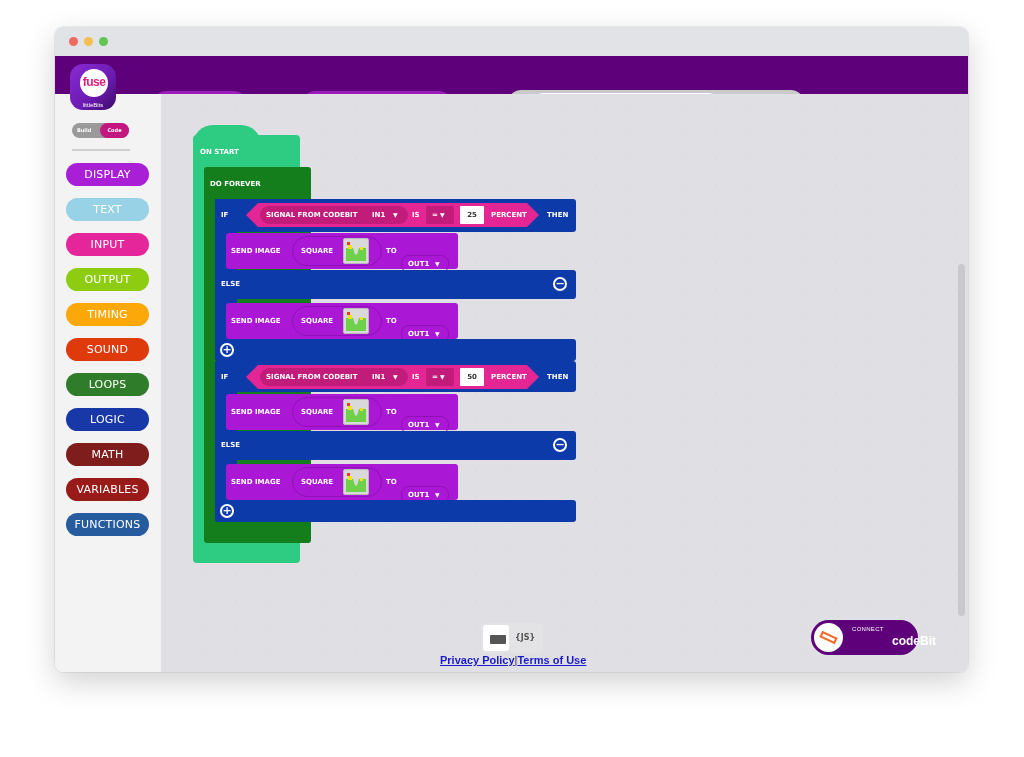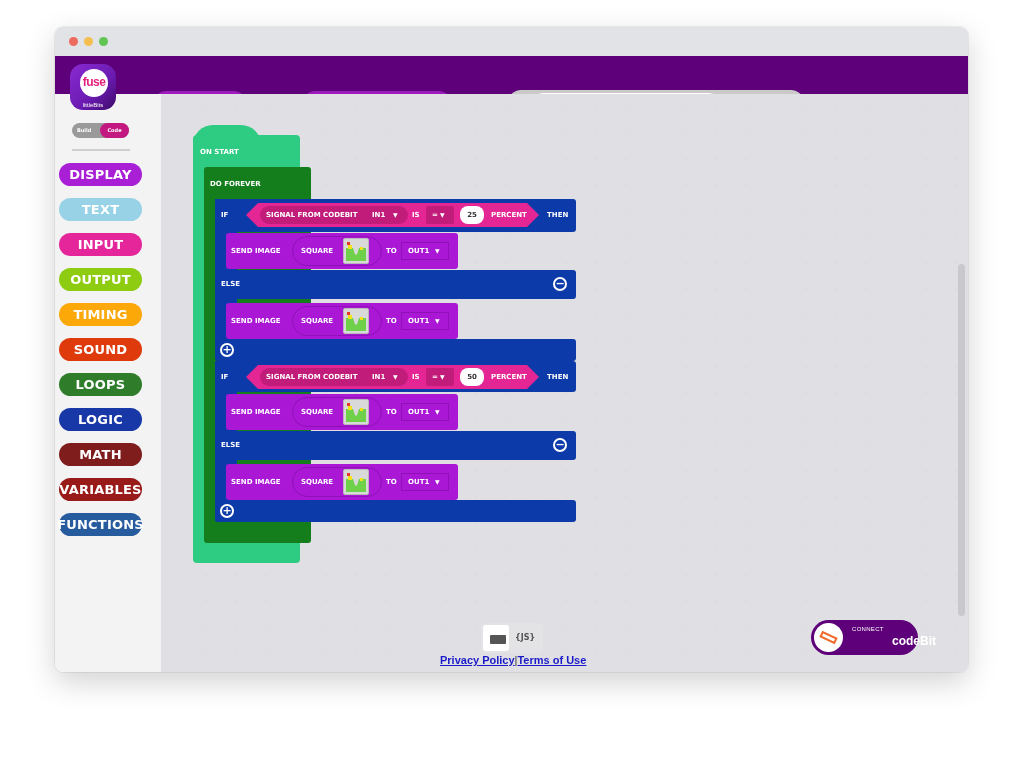--- a/index.html
+++ b/index.html
@@ -41,22 +41,22 @@
   .save-btn { position: absolute; left: 225px; top: 0; height: 26px; line-height: 26px; font-size: 7px; font-weight: bold; color: #222; }
   .hamburger { position: absolute; left: 872px; top: 38px; width: 20px; height: 18px; }
   .hamburger span { display: block; height: 3px; border-radius: 2px; background: #fff; margin-bottom: 4px; }
 
   .sidebar { position: absolute; left: 0; top: 67px; width: 106px; height: 578px; background: #f3f3f4; }
   .toggle { position: absolute; left: 17px; top: 96px; width: 57px; height: 15px; border-radius: 8px; background: #9a9a9a; }
   .toggle .build { position: absolute; left: 5px; top: 0; line-height: 15px; font-size: 5px; color: #fff; font-weight: bold; }
   .toggle .code { position: absolute; right: 0; top: 0; width: 29px; height: 15px; border-radius: 8px; background: #c2187f; color: #fff; font-size: 5px; font-weight: bold; line-height: 15px; text-align: center; }
   .sep { position: absolute; left: 17px; top: 122px; width: 58px; height: 2px; background: #cfcfcf; }
   .cat {
-    position: absolute; left: 4px; width: 83px; height: 23px; border-radius: 12px; color: #fff;
-    font-size: 13px; font-weight: bold; display: flex; align-items: center; justify-content: center; letter-spacing: 0.2px;
+    position: absolute; left: 11px; width: 83px; height: 23px; border-radius: 12px; color: #fff;
+    font-size: 11px; font-weight: normal; display: flex; align-items: center; justify-content: center; letter-spacing: 0.2px;
   }
 
   .canvas {
     position: absolute; left: 106px; top: 67px; width: 807px; height: 578px;
     background-color: #f6f6f7;
     background-image:
       linear-gradient(#e0e0e4, #e0e0e4), linear-gradient(#e0e0e4, #e0e0e4);
     background-size: 1px 5px, 5px 1px;
     background-position: 20px 18px, 18px 20px;
   }
@@ -74,24 +74,24 @@
   .blue-bar { left: 160px; width: 22px; background: #0d3aa9; }
   .purple { left: 171px; width: 232px; height: 36px; background: #aa18d6; border-radius: 3px; }
   .lbl { position: absolute; color: #fff; font-size: 7px; font-weight: bold; white-space: nowrap; }
 
   .cond {
     position: absolute; height: 24px; background: #e42695;
     clip-path: polygon(12px 0, calc(100% - 12px) 0, 100% 50%, calc(100% - 12px) 100%, 12px 100%, 0 50%);
   }
   .cond .signal { position: absolute; left: 14px; top: 3px; width: 148px; height: 18px; border-radius: 9px; background: #c11c7a; }
   .cond .eq { position: absolute; left: 180px; top: 3px; width: 28px; height: 18px; background: #c11c7a; border-radius: 2px; }
-  .cond .num { position: absolute; left: 214px; top: 3px; width: 24px; height: 18px; border-radius: 8px; background: #fff; color: #333; font-size: 7px; font-weight: bold; text-align: center; line-height: 18px; }
+  .cond .num { position: absolute; left: 214px; top: 3px; width: 24px; height: 18px; border-radius: 1px; background: #fff; color: #333; font-size: 7px; font-weight: bold; text-align: center; line-height: 18px; }
 
   .shape-pill { position: absolute; left: 66px; top: 3px; width: 90px; height: 30px; border-radius: 15px; border: 1px solid #8e10b6; }
-  .out-sel { position: absolute; left: 175px; top: 9px; width: 48px; height: 18px; border: 1px solid #8e10b6; border-radius: 0; }
+  .out-sel { position: absolute; left: 175px; top: 22px; width: 48px; height: 18px; border: 1px solid #8e10b6; border-radius: 8px; }
   .thumb { position: absolute; left: 117px; top: 5px; width: 26px; height: 26px; background: #d9d9d9; border-radius: 2px; border: 1px solid #b8b8b8; overflow: hidden; }
   .thumb .g { position: absolute; left: 2px; bottom: 2px; width: 20px; height: 13px; background: #6fd04a; clip-path: polygon(0 0, 35% 0, 45% 50%, 55% 50%, 65% 0, 100% 0, 100% 100%, 0 100%); }
   .thumb .y1 { position: absolute; left: 4px; top: 6px; width: 4px; height: 4px; background: #f6e21b; }
   .thumb .y2 { position: absolute; left: 16px; top: 8px; width: 3px; height: 3px; background: #f6e21b; }
   .thumb .r { position: absolute; left: 3px; top: 3px; width: 3px; height: 3px; background: #e23a2a; }
 
   .circ-btn { position: absolute; width: 14px; height: 14px; border-radius: 50%; border: 2px solid #fff; color: #fff; font-size: 11px; line-height: 9px; text-align: center; font-weight: bold; }
 
   .scrollbar { position: absolute; left: 903px; top: 237px; width: 7px; height: 352px; border-radius: 4px; background: #c9c9cc; }
 

